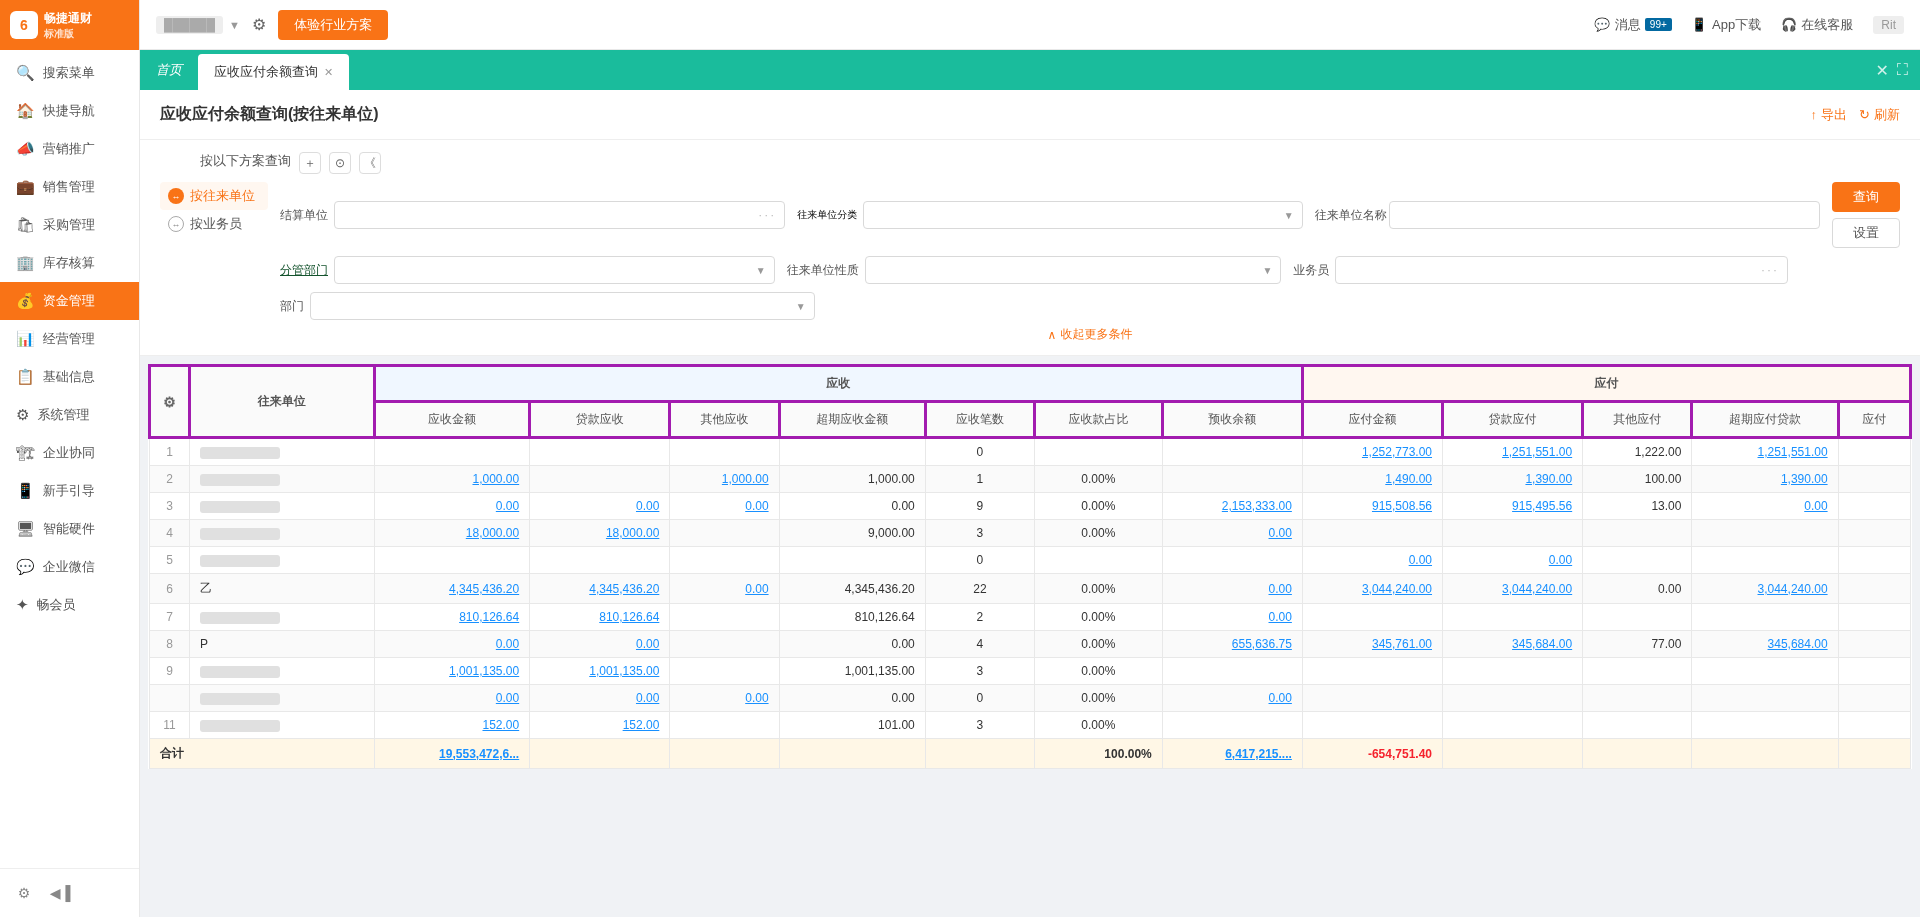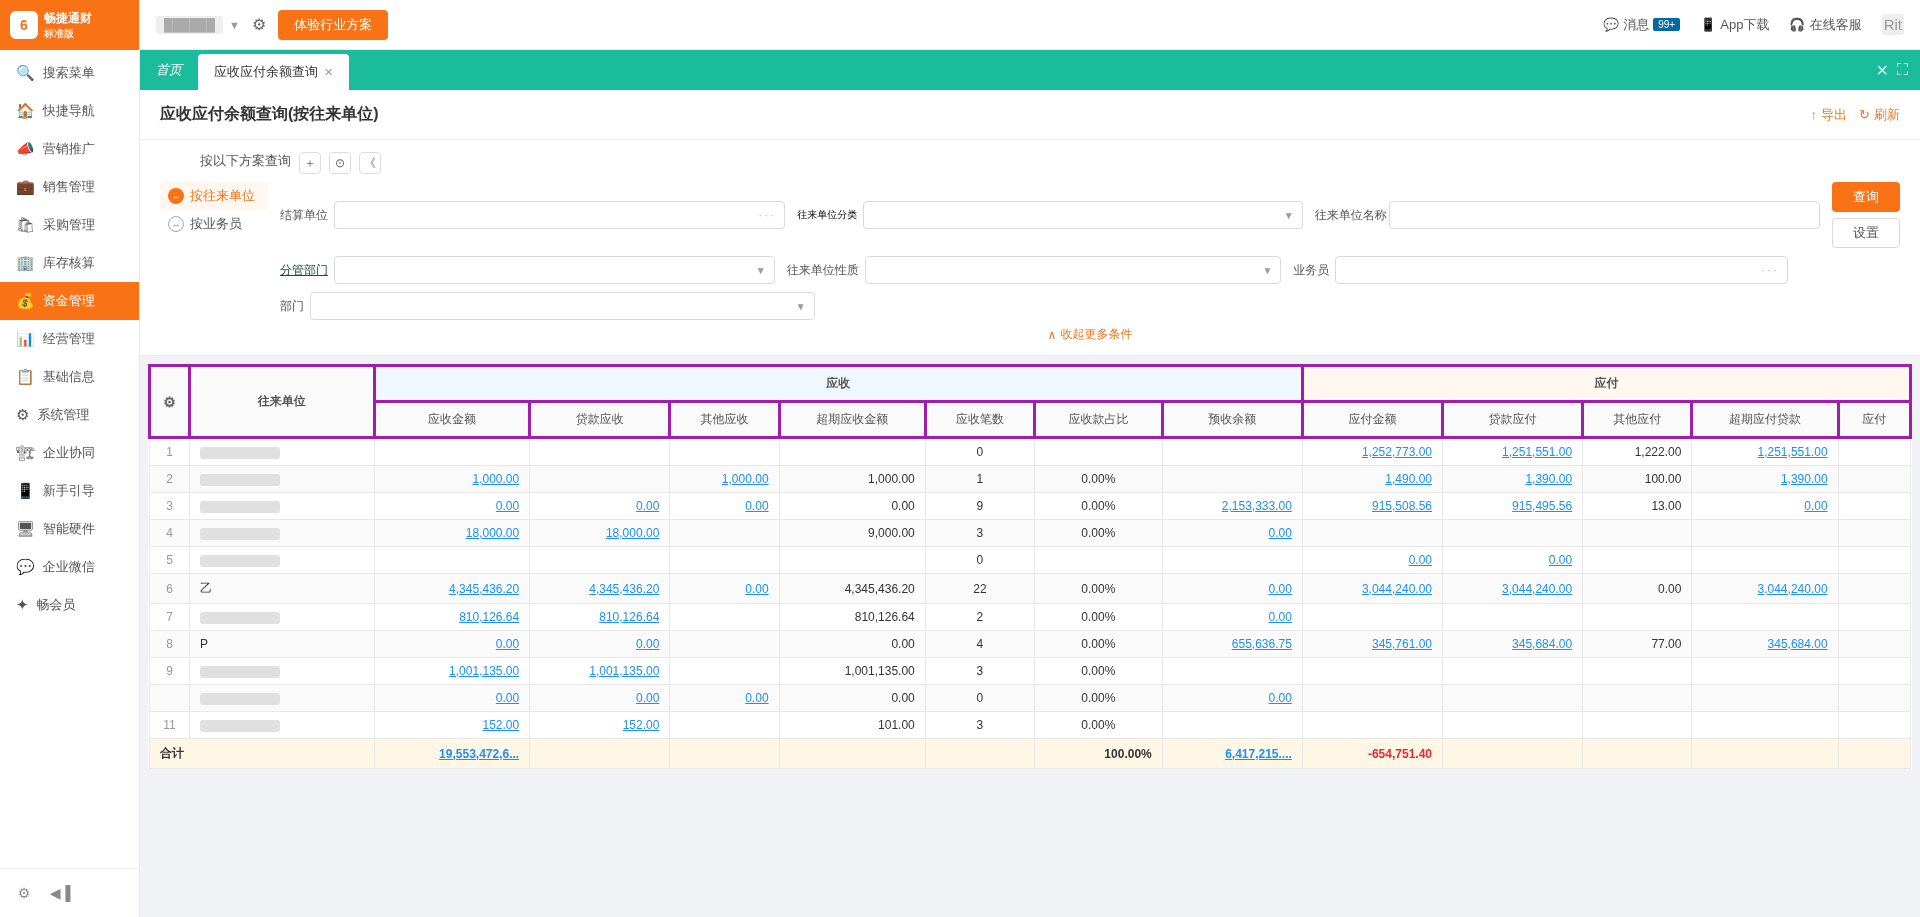--- a/index.html
+++ b/index.html
@@ -181,21 +181,21 @@
       </div>
       <div class="topbar-right-item">
         <span>📱</span>
         <span>App下载</span>
       </div>
       <div class="topbar-right-item">
         <span>🎧</span>
         <span>在线客服</span>
       </div>
       <div class="topbar-user">
-        <span style="background:#eee;color:#999;padding:2px 2px;border-radius:3px;font-size:15px;">Rit</span>
+        <span style="background:#eee;color:#999;padding:2px 8px;border-radius:3px;font-size:12px;">Rit</span>
       </div>
     </div>
   </div>
 
   <div class="tabbar">
     <div class="tab tab-home">
       <span>首页</span>
     </div>
     <div class="tab active">
       <span>应收应付余额查询</span>

